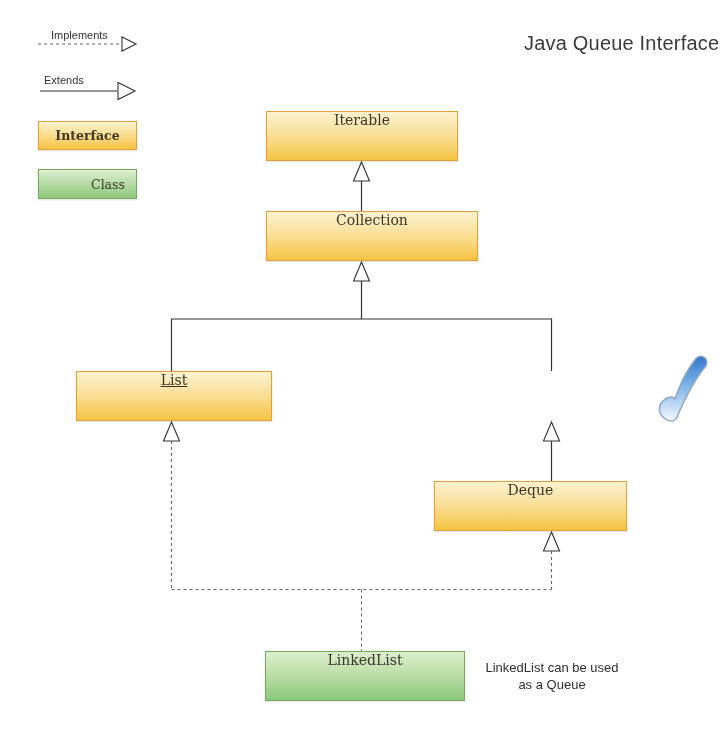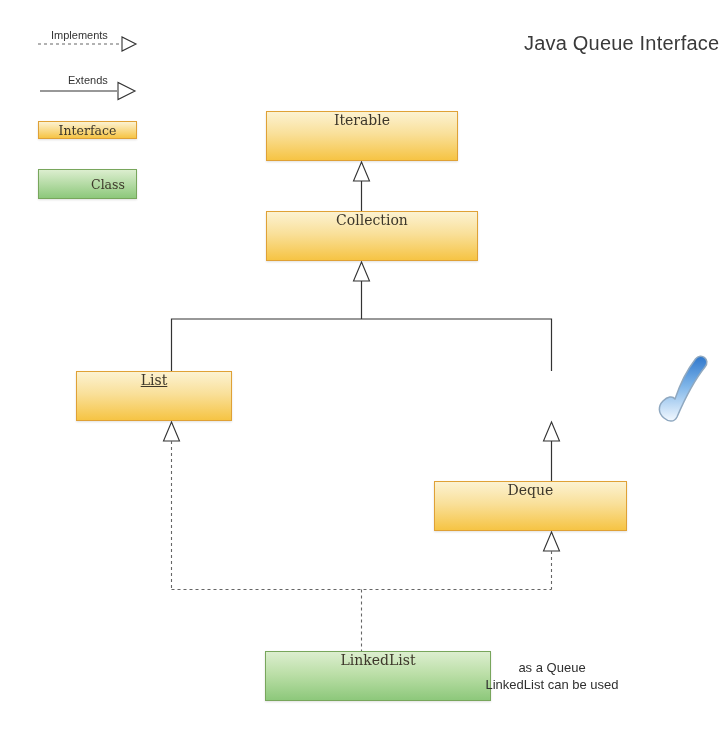--- a/index.html
+++ b/index.html
@@ -20,35 +20,35 @@
   .node.iface{
     background:linear-gradient(180deg,#fcf2d1 0%,#f9e09a 45%,#f6c444 100%);
     border:1px solid #dfa136;
   }
   .node.cls{
     background:linear-gradient(180deg,#dceecf 0%,#bcdfa8 45%,#8dc87b 100%);
     border:1px solid #78a65c;
   }
   #node-iterable  {left:266px;top:111px;width:192px;height:50px;}
   #node-collection{left:266px;top:211px;width:212px;height:50px;}
-  #node-list      {left:76px; top:371px;width:156px;height:50px;text-decoration:underline;}
+  #node-list      {left:76px; top:371px;width:196px;height:50px;text-decoration:underline;}
   #node-queue     {left:455px;top:371px;width:193px;height:50px;}
   #node-deque     {left:434px;top:481px;width:193px;height:50px;}
-  #node-linkedlist{left:265px;top:651px;width:226px;height:50px;}
+  #node-linkedlist{left:265px;top:651px;width:200px;height:50px;}
   
   .legend-label{position:absolute;font-size:11px;color:#333;white-space:nowrap;}
   #legend-implements-label{left:51px;top:29px;}
-  #legend-extends-label{left:68px;top:74px;}
+  #legend-extends-label{left:44px;top:74px;}
   .swatch{
     position:absolute;box-sizing:border-box;display:flex;align-items:center;justify-content:center;
     font-family:"DejaVu Serif","Liberation Serif",serif;font-size:12.5px;color:#3d372a;
     box-shadow:0 1px 2px rgba(0,0,0,.12);
   }
-  #legend-interface-swatch{left:38px;top:121px;width:99px;height:18px;
-    background:linear-gradient(180deg,#fcf2d1 0%,#f6c444 100%);border:1px solid #dfa136;}
+  #legend-interface-swatch{left:38px;top:121px;width:99px;height:29px;
+    background:linear-gradient(180deg,#fcf2d1 0%,#f6c444 100%);border:1px solid #dfa136;font-weight:bold;}
   #legend-class-swatch{left:38px;top:169px;width:99px;height:30px;
     background:linear-gradient(180deg,#dceecf 0%,#8dc87b 100%);border:1px solid #78a65c;padding-left:41px;}
   
   #connector-svg{position:absolute;left:0;top:0;pointer-events:none;}
   .solid-edge{stroke:#333333;stroke-width:1.2;fill:none;}
   .dashed-edge{stroke:#666666;stroke-width:1.1;fill:none;stroke-dasharray:3 3;}
   .arrowhead{fill:#ffffff;stroke:#333333;stroke-width:1.1;}
   
   .annotation{
     position:absolute;left:472px;top:659px;width:160px;text-align:center;
@@ -144,17 +144,17 @@
     <path d="M 9 50
              C 4 55, 4 62, 10 67
              C 14 70.5, 20 72, 23 66
              C 29 52, 38 32, 51 16
              C 57 8.5, 47 1, 41.5 8
              C 33 19, 26 33, 21 48
              C 18.5 44.5, 13.5 45.5, 9 50 Z" fill="url(#ckgrad)" stroke="#8fa8c0" stroke-width="1.5" stroke-linejoin="round"></path>
   </svg>
 
   <div class="annotation">
+    <div>LinkedList can be used</div>
     <div>as a Queue</div>
-    <div>LinkedList can be used</div>
   </div>
 
 </div>
 
 </body></html>

